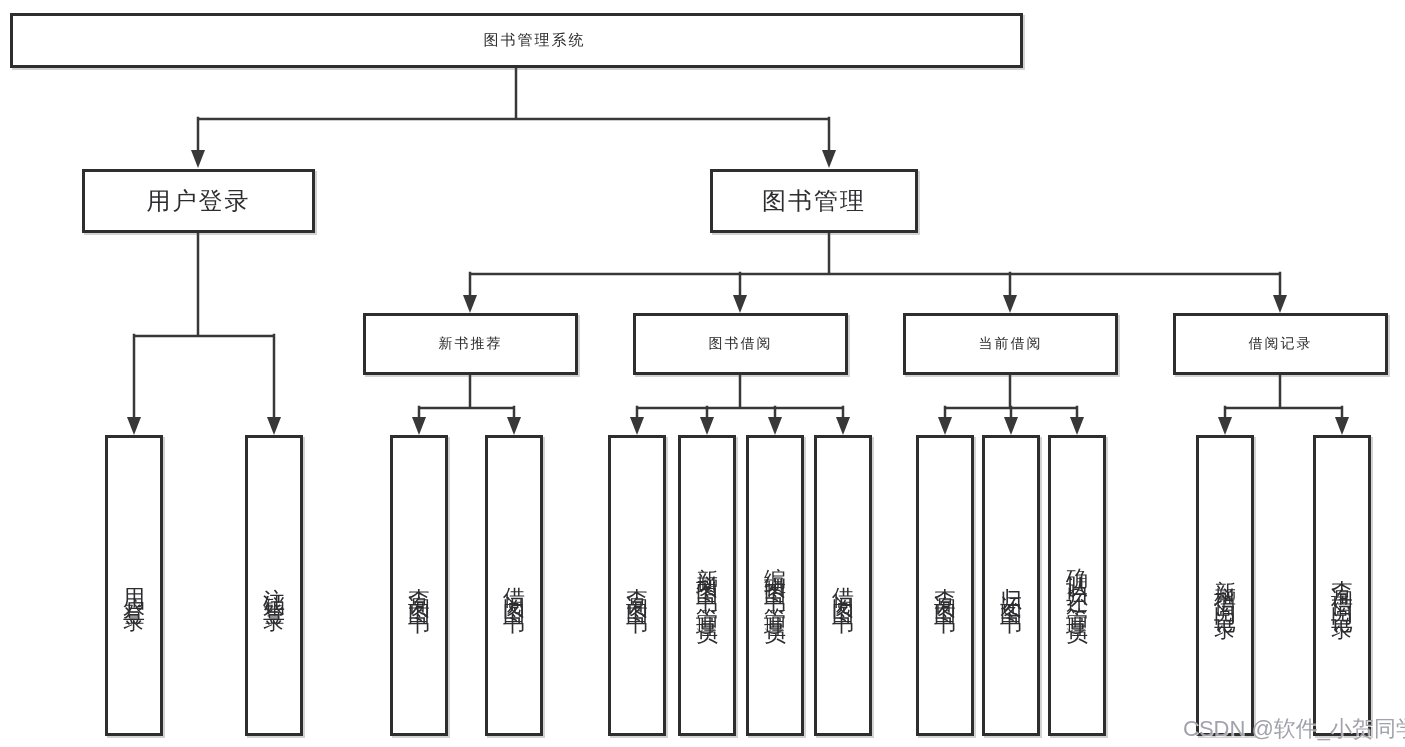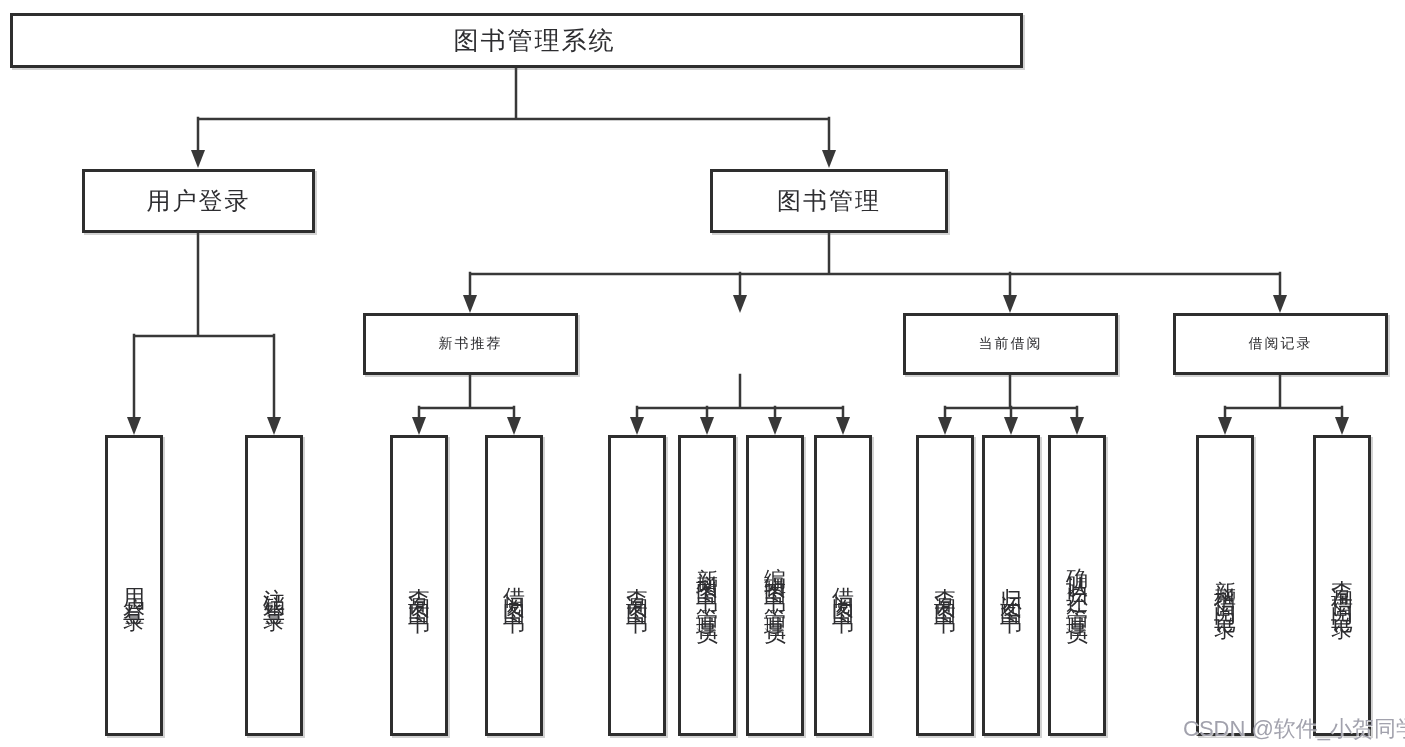--- a/index.html
+++ b/index.html
@@ -21,21 +21,21 @@
     align-items:center;
     justify-content:center;
     z-index:2;
   }
   .hbox{}
   .hlabel{
     font-size:14px;
     letter-spacing:2px;
     white-space:nowrap;
   }
-  .root .hlabel{font-size:25px;margin-left:36px;}
+  .root .hlabel{font-size:15px;margin-left:36px;}
   .l2 .hlabel{font-size:24px;}
   .vbox{
     top:435px;
     width:58px;
     height:301px;
   }
   .vlabel{
     writing-mode:vertical-rl;
     text-orientation:mixed;
     font-size:22px;
@@ -128,27 +128,30 @@
     <polygon points="1335,417 1349,417 1342,435"></polygon>
   </svg>
 
   <div class="box hbox root" style="left:10px;top:13px;width:1013px;height:55px">
     <span class="hlabel">图书管理系统</span>
   </div>
 
   <div class="box hbox l2" style="left:82px;top:169px;width:233px;height:64px">
     <span class="hlabel">用户登录</span>
   </div>
-  <div class="box hbox l2" style="left:710px;top:169px;width:238px;height:64px">
+  <div class="box hbox l2" style="left:710px;top:169px;width:208px;height:64px">
     <span class="hlabel">图书管理</span>
   </div>
 
   <div class="box hbox l3" style="left:363px;top:313px;width:215px;height:62px">
     <span class="hlabel">新书推荐</span>
   </div>
+  <div class="box hbox l3" style="left:633px;top:313px;width:215px;height:62px">
+    <span class="hlabel">图书借阅</span>
+  </div>
   <div class="box hbox l3" style="left:903px;top:313px;width:215px;height:62px">
     <span class="hlabel">当前借阅</span>
   </div>
   <div class="box hbox l3" style="left:1173px;top:313px;width:215px;height:62px">
     <span class="hlabel">借阅记录</span>
   </div>
 
   <div class="box vbox" style="left:105px">
     <span class="vlabel">用户登录</span>
   </div>

